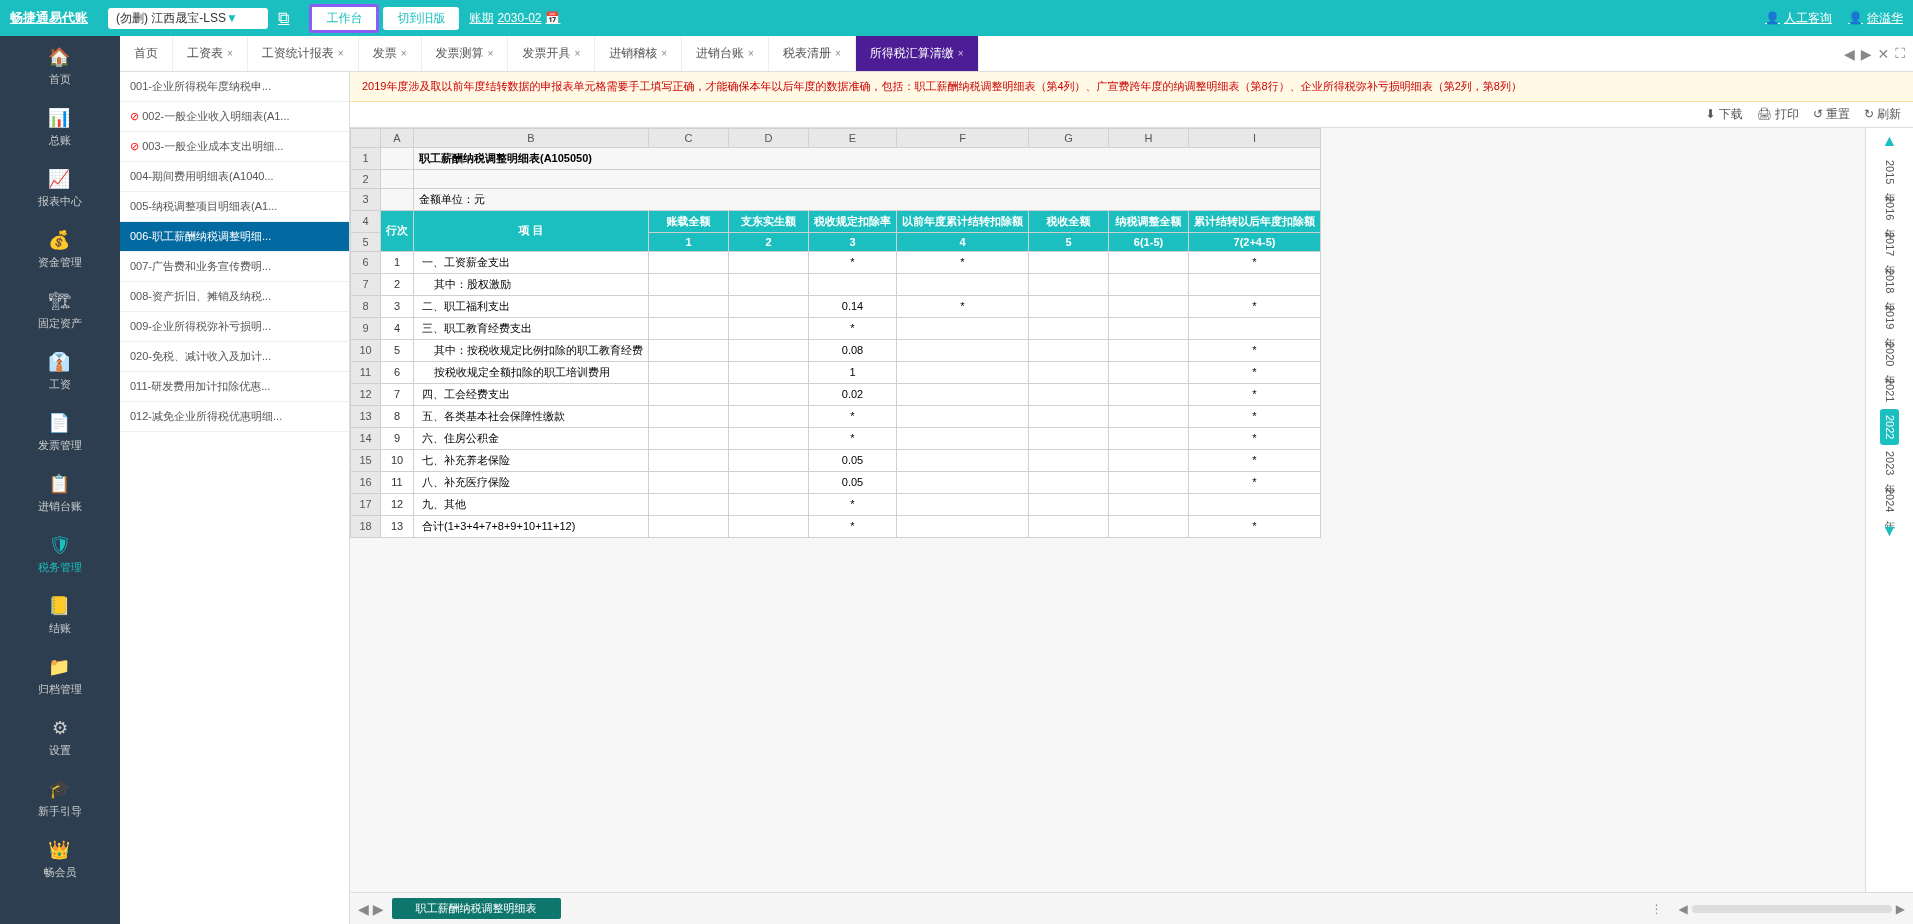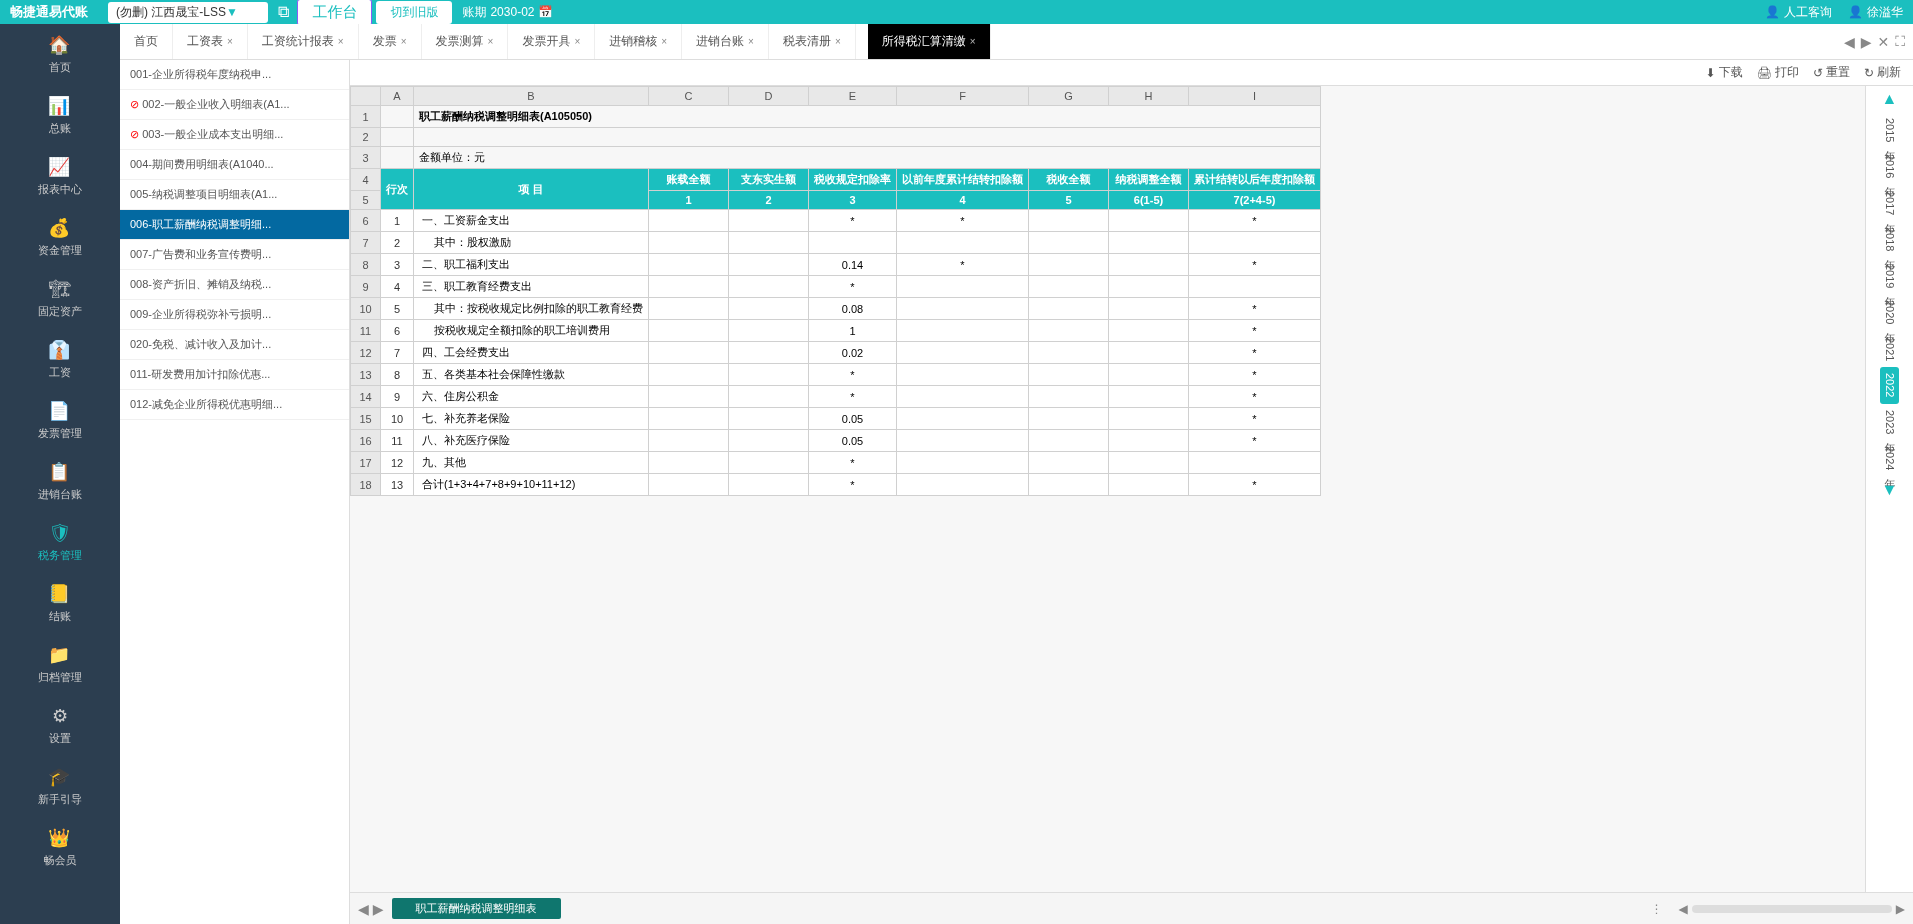--- a/index.html
+++ b/index.html
@@ -1,44 +1,44 @@
 <!DOCTYPE html>
 <html><head>
   <meta charset="utf-8">
   <style>
     * { box-sizing: border-box; margin: 0; padding: 0; }
     body { font-family: "Microsoft YaHei", "SimHei", Arial, sans-serif; font-size: 12px; background: #f0f2f5; display: flex; flex-direction: column; height: 924px; overflow: hidden; }
 
     
-    .top-bar { background: #1bbfbf; height: 24px; display: flex; align-items: center; padding: 0 10px; color: white; flex-shrink: 0; }
+    .top-bar { background: #1bbfbf; height: 36px; display: flex; align-items: center; padding: 0 10px; color: white; flex-shrink: 0; text-decoration: underline; }
     .top-bar-logo { font-size: 13px; font-weight: bold; margin-right: 20px; white-space: nowrap; }
     .top-bar-company { background: white; color: #333; border-radius: 3px; padding: 2px 8px; font-size: 12px; display: flex; align-items: center; cursor: pointer; min-width: 160px; }
     .top-bar-company .arrow { color: #1bbfbf; }
     .top-bar-icons { display: flex; align-items: center; gap: 8px; margin-left: 10px; }
     .top-bar-icons span { cursor: pointer; font-size: 16px; color: white; }
-    .top-bar-btn { background: #1bbfbf; border: 1px solid #8b5cf6; color: white; padding: 3px 14px; border-radius: 3px; cursor: pointer; font-size: 15px; margin-left: 8px; }
+    .top-bar-btn { background: #1bbfbf; border: 3px solid #8b5cf6; color: white; padding: 3px 14px; border-radius: 3px; cursor: pointer; font-size: 12px; margin-left: 20px; }
     .top-bar-btn.active { background: white; color: #1bbfbf; }
     .top-bar-cut { background: white; color: #1bbfbf; border: none; padding: 3px 14px; border-radius: 3px; cursor: pointer; font-size: 12px; margin-left: 4px; }
     .top-bar-period { color: white; margin-left: 10px; font-size: 12px; display: flex; align-items: center; gap: 4px; }
     .top-bar-right { margin-left: auto; display: flex; align-items: center; gap: 16px; color: white; font-size: 12px; }
     .top-bar-right span { cursor: pointer; display: flex; align-items: center; gap: 4px; }
 
     
     .main-layout { display: flex; flex: 1; overflow: hidden; }
 
     
     .sidebar { width: 120px; background: #2c3e50; display: flex; flex-direction: column; flex-shrink: 0; overflow-y: auto; }
     .sidebar-item { display: flex; flex-direction: column; align-items: center; padding: 10px 4px; cursor: pointer; color: #ccc; font-size: 11px; gap: 4px; }
     .sidebar-item.active { color: #1bbfbf; }
     .sidebar-icon { font-size: 18px; }
 
     
     .tab-area { background: #fff; border-bottom: 1px solid #ddd; display: flex; align-items: center; height: 36px; flex-shrink: 0; overflow: hidden; }
     .tab { padding: 0 14px; height: 36px; display: flex; align-items: center; gap: 4px; cursor: pointer; font-size: 12px; color: #555; border-right: 1px solid #eee; white-space: nowrap; }
-    .tab.active { background: #000000; color: white; margin-left: 12px; }
+    .tab.active { background: #4c1d95; color: white; }
     .tab .close-x { font-size: 10px; cursor: pointer; opacity: 0.7; }
     .tab-spacer { flex: 1; }
     .tab-controls { display: flex; align-items: center; padding: 0 8px; gap: 6px; }
     .tab-controls span { cursor: pointer; font-size: 14px; color: #888; }
 
     
     .content-area { flex: 1; display: flex; overflow: hidden; }
 
     
     .left-panel { width: 230px; background: white; border-right: 1px solid #ddd; display: flex; flex-direction: column; flex-shrink: 0; overflow-y: auto; }
@@ -232,20 +232,23 @@
         <div class="left-panel-item"><span>009-企业所得税弥补亏损明...</span></div>
         <div class="left-panel-item"><span>020-免税、减计收入及加计...</span></div>
         <div class="left-panel-item"><span>011-研发费用加计扣除优惠...</span></div>
         <div class="left-panel-item"><span>012-减免企业所得税优惠明细...</span></div>
 
         <div style="flex:1;"></div>
       </div>
 
       <div class="spreadsheet-area">
 
+        <div class="warning-bar">
+          <span>2019年度涉及取以前年度结转数据的申报表单元格需要手工填写正确，才能确保本年以后年度的数据准确，包括：职工薪酬纳税调整明细表（第4列）、广宣费跨年度的纳调整明细表（第8行）、企业所得税弥补亏损明细表（第2列，第8列）</span>
+        </div>
 
         <div class="sheet-toolbar">
           <div class="sheet-toolbar-btn">
             <span>⬇</span>
             <span>下载</span>
           </div>
           <div class="sheet-toolbar-btn">
             <span>🖨</span>
             <span>打印</span>
           </div>

